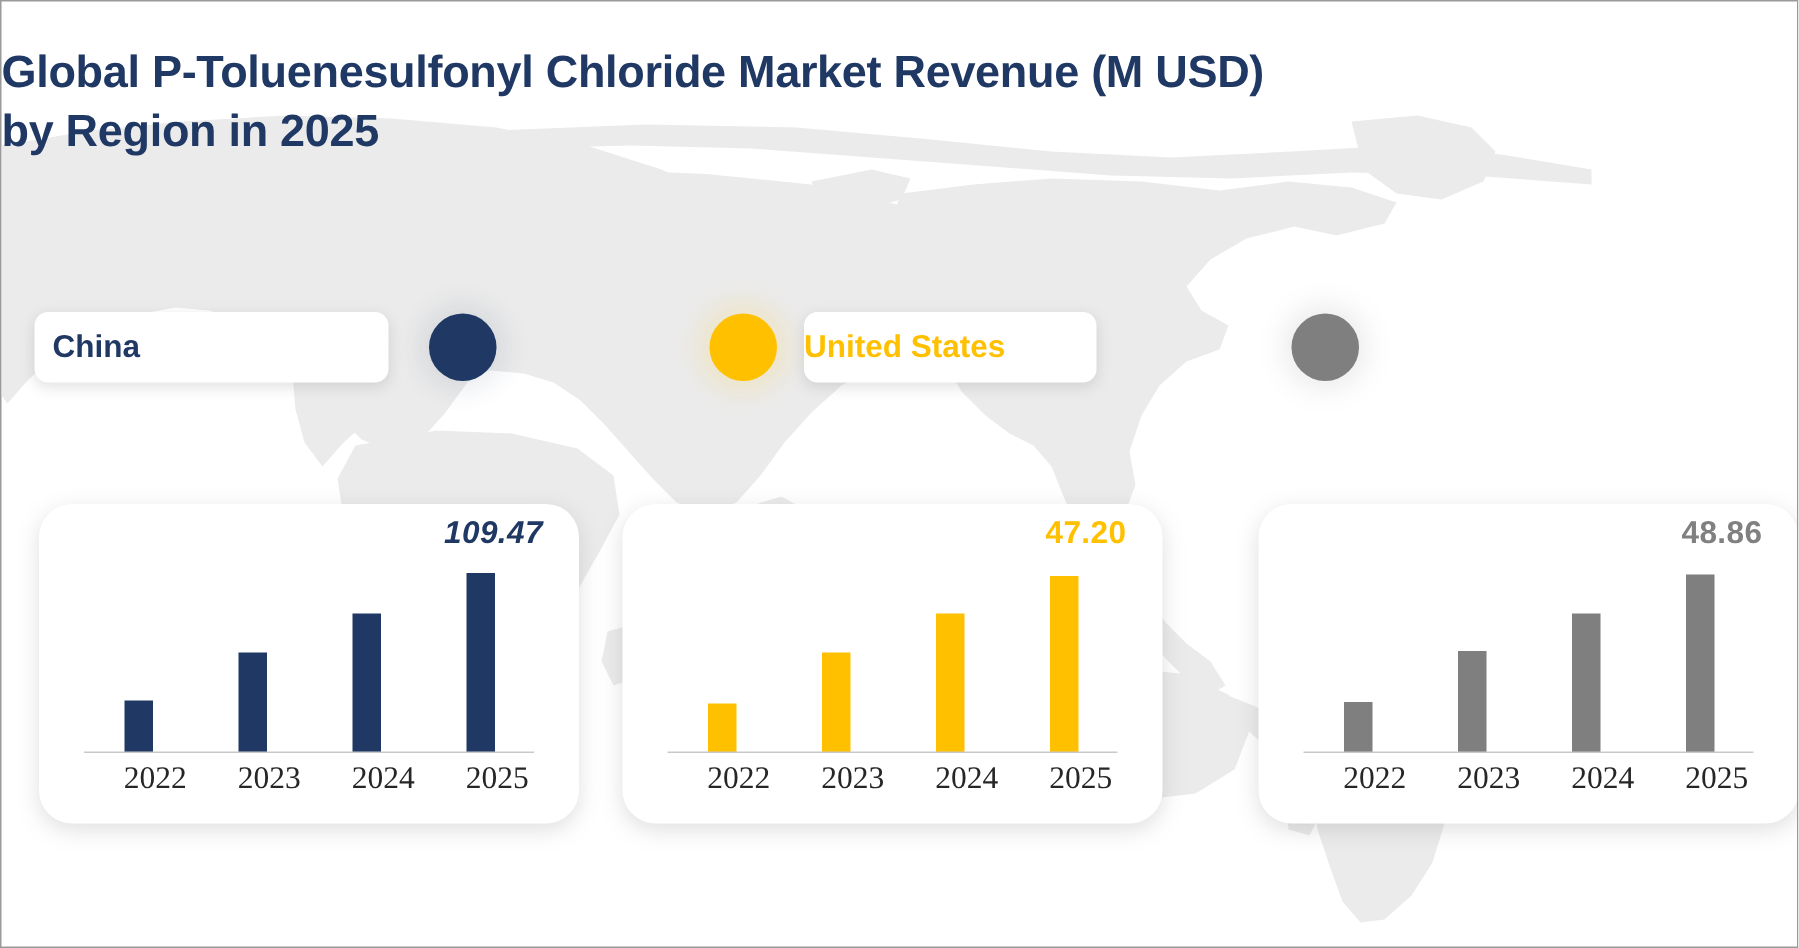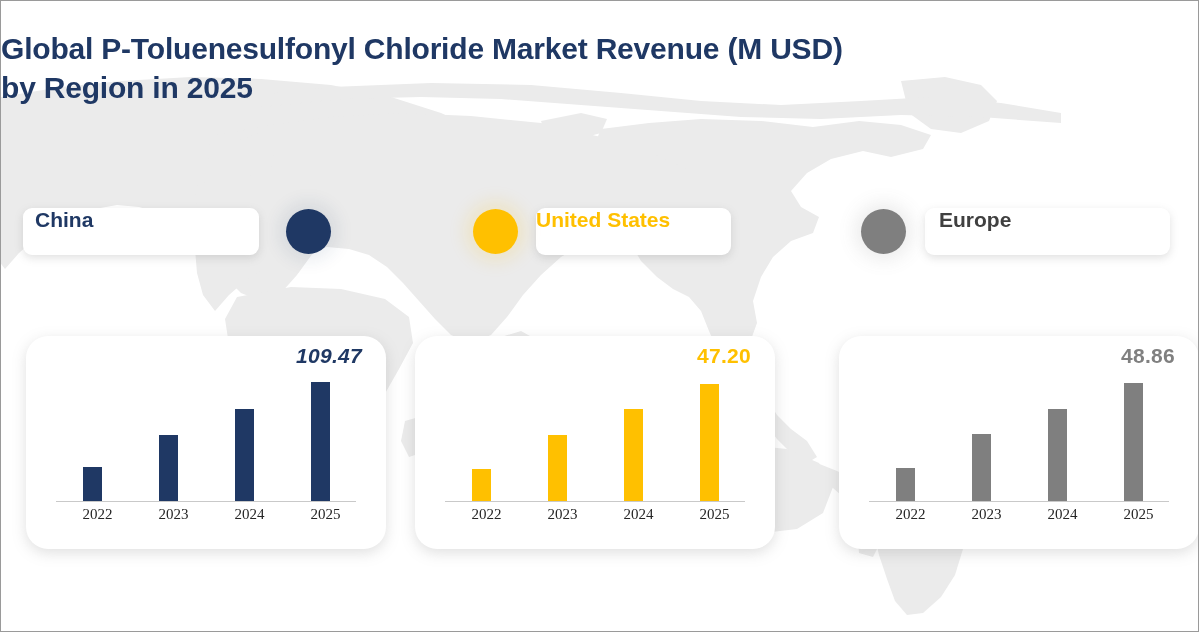--- a/index.html
+++ b/index.html
@@ -52,21 +52,21 @@
   #title .line { display: block; }
 
   
   .legend-card {
     position: absolute;
     height: 47px;
     background: #ffffff;
     border-radius: 9px;
     box-shadow: 0 3px 9px rgba(120,120,120,0.22);
     display: flex;
-    align-items: flex-start;
+    align-items: center;
     z-index: 4;
     box-sizing: border-box;
   }
   .legend-label {
     font-size: 21px;
     font-weight: bold;
     white-space: nowrap;
   }
   .legend-dot {
     position: absolute;
@@ -154,21 +154,21 @@
     position: absolute;
     left: 28px;
     top: 170px;
     width: 304px;
     display: flex;
     justify-content: space-around;
   }
   .tick {
     width: 19px;
     text-align: center;
-    font-size: 15px;
+    font-size: 21px;
     color: #262626;
     font-family: "Liberation Serif", serif;
     white-space: nowrap;
   }
 </style>
 </head>
 <body>
 
 <div id="canvas">
 
@@ -244,23 +244,20 @@
   <div class="legend-card" id="legend-card-china">
     <span class="legend-label lbl-china">China</span>
   </div>
   <div class="legend-dot" id="legend-dot-china"></div>
 
   <div class="legend-card" id="legend-card-us">
     <span class="legend-label lbl-us">United States</span>
   </div>
   <div class="legend-dot" id="legend-dot-us"></div>
 
-  <div class="legend-card" id="legend-card-europe">
-    <span class="legend-label lbl-europe">Europe</span>
-  </div>
   <div class="legend-dot" id="legend-dot-europe"></div>
 
   <div class="chart-card" id="chart-card-china">
     <div class="value-label val-china">109.47</div>
     <div class="plot">
       <div class="bars">
         <div class="bar bar-china" style="height:35px"></div>
         <div class="bar bar-china" style="height:67px"></div>
         <div class="bar bar-china" style="height:93px"></div>
         <div class="bar bar-china" style="height:120px"></div>

